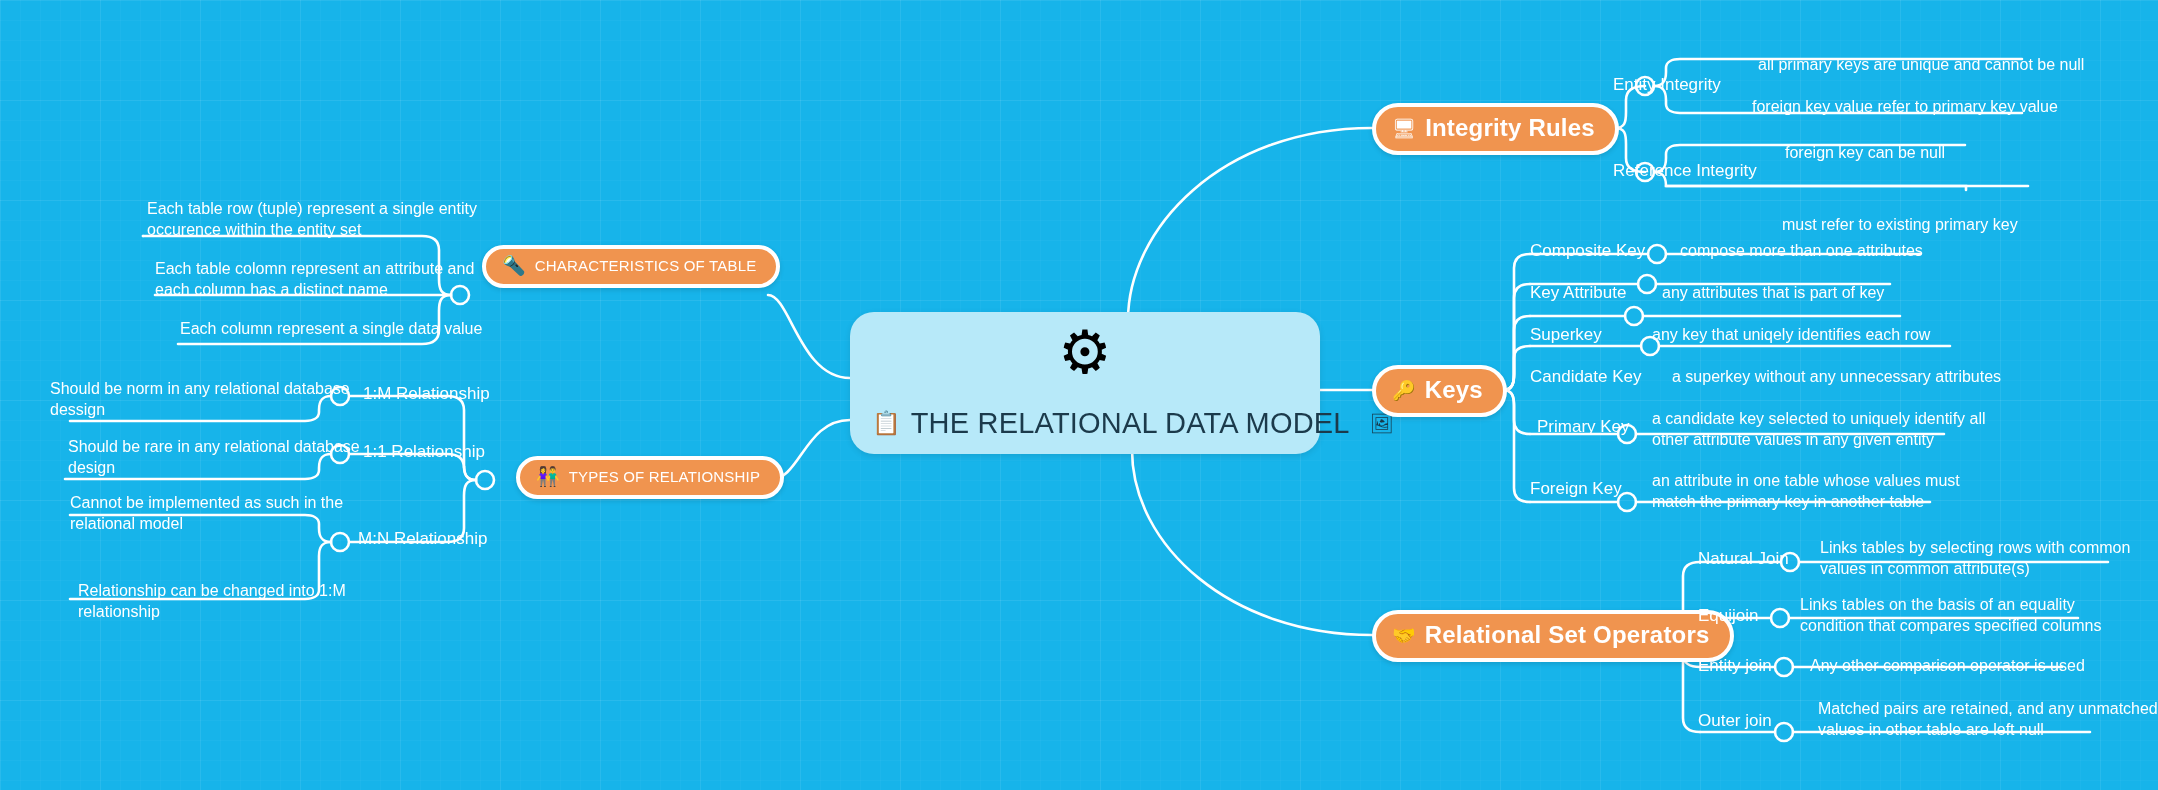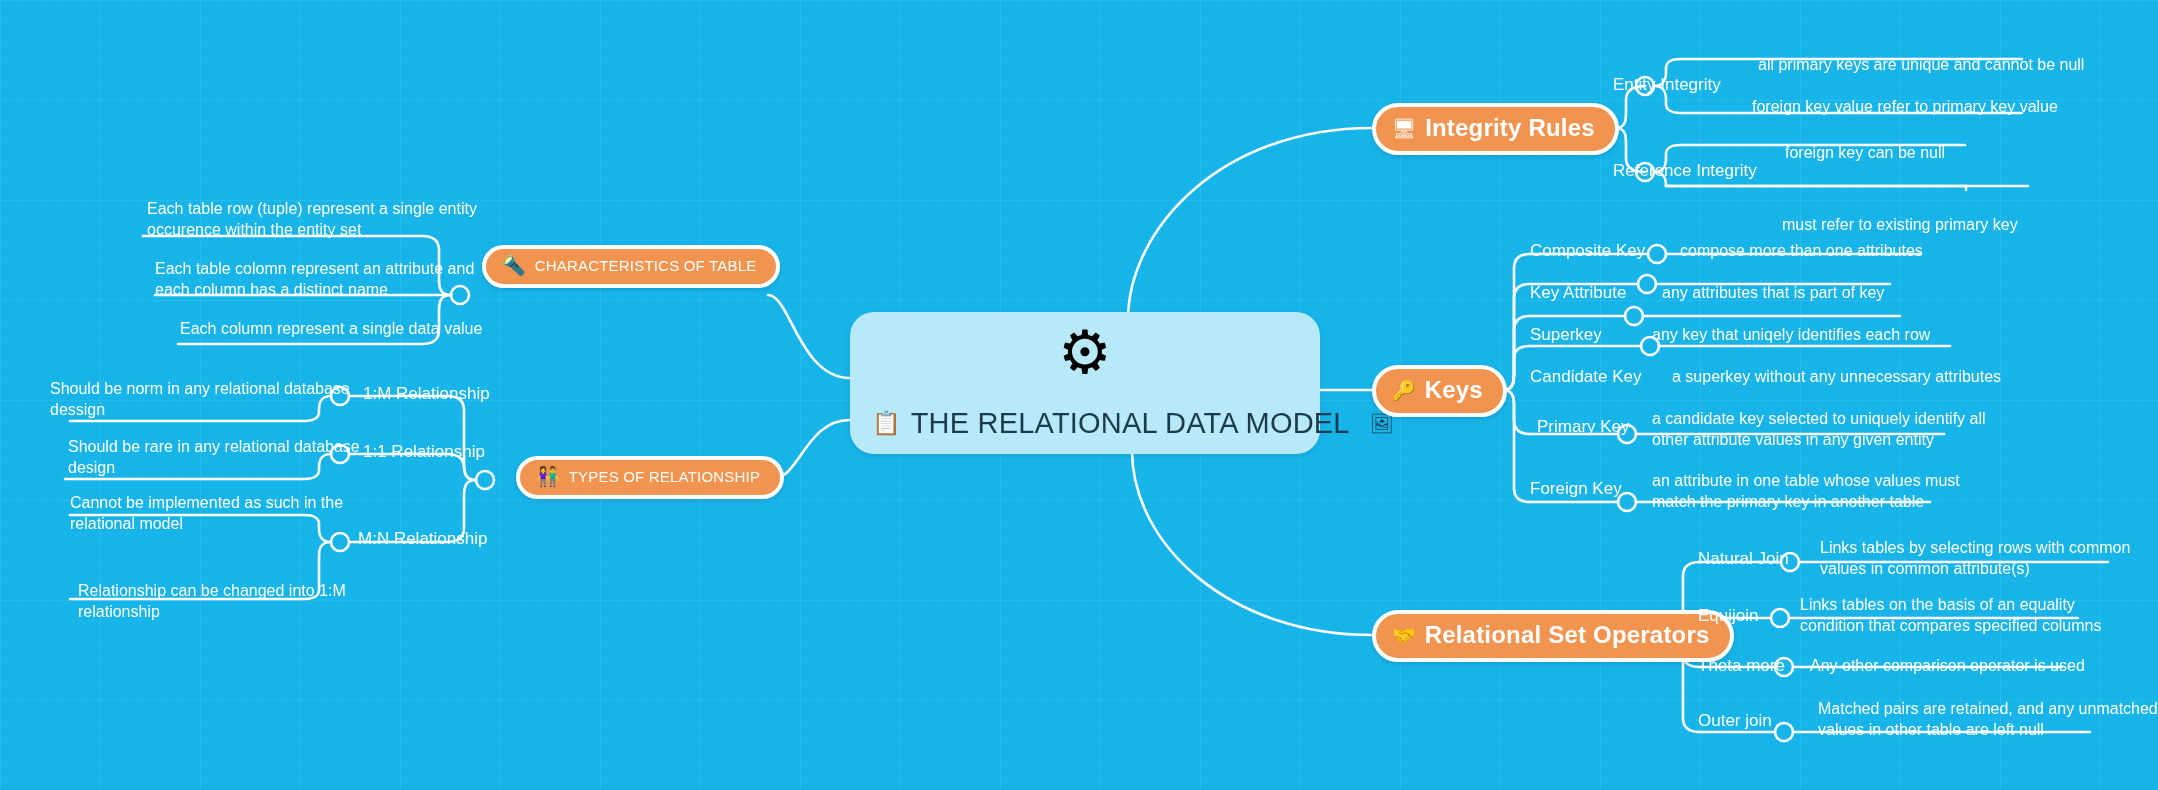--- a/index.html
+++ b/index.html
@@ -232,21 +232,21 @@
   <div class="leaf r" style="left:1662px; top:282px;">any attributes that is part of key</div>
   <div class="leaf r" style="left:1652px; top:324px;">any key that uniqely identifies each row</div>
   <div class="leaf r" style="left:1672px; top:366px;">a superkey without any unnecessary attributes</div>
   <div class="leaf r" style="left:1652px; top:408px;">a candidate key selected to uniquely identify all
 other attribute values in any given entity</div>
   <div class="leaf r" style="left:1652px; top:470px;">an attribute  in one table whose values must
 match the primary key in another table</div>
 
   <div class="sublabel" style="left:1698px; top:548px;">Natural Join</div>
   <div class="sublabel" style="left:1698px; top:605px;">Equijoin</div>
-  <div class="sublabel" style="left:1698px; top:655px;">Theta more</div>
+  <div class="sublabel" style="left:1698px; top:655px;">Entity join</div>
   <div class="sublabel" style="left:1698px; top:710px;">Outer join</div>
 
   <div class="leaf r" style="left:1820px; top:537px;">Links tables by selecting rows with common
 values in common attribute(s)</div>
   <div class="leaf r" style="left:1800px; top:594px;">Links tables on the basis of an equality
 condition that compares specified columns</div>
   <div class="leaf r" style="left:1810px; top:655px;">Any other comparison operator is used</div>
   <div class="leaf r" style="left:1818px; top:698px;">Matched pairs are retained, and any unmatched
 values in other table are left null</div>
 

